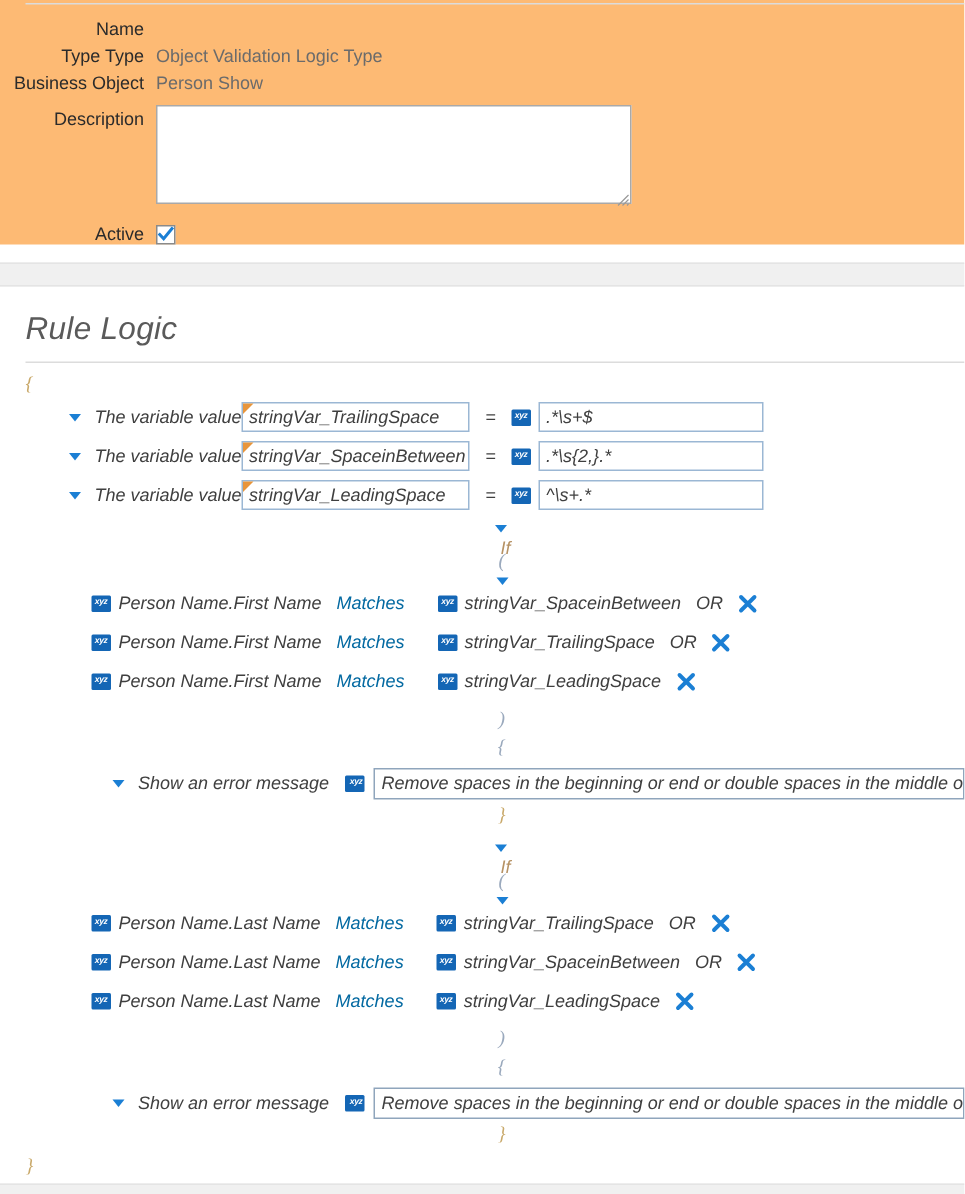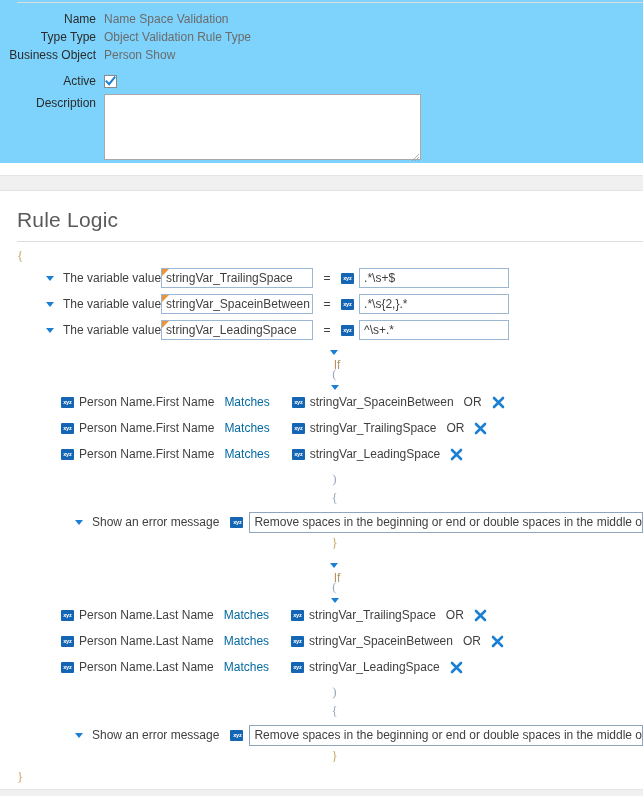--- a/index.html
+++ b/index.html
@@ -14,21 +14,21 @@
     font-size: 12px;
     color: #333333;
     overflow: hidden;
     position: relative;
   }
 
   
   .details-panel {
     position: relative;
     padding: 0 0 0 0;
-    background: #7dd3fc;
+    background: #fdba74;
   }
   .details-topline {
     position: absolute;
     left: 17px;
     right: 0;
     top: 2px;
     height: 1px;
     background: #dcdcdc;
   }
   .field-row {
@@ -94,20 +94,21 @@
     height: 14px;
     background: #f0f0f0;
     border-top: 1px solid #e4e4e4;
     border-bottom: 1px solid #e4e4e4;
     margin-top: 12px;
   }
 
   
   .logic-panel {
     padding: 0 0 0 17px;
+    font-style: italic;
   }
   .logic-title {
     font-size: 21px;
     font-weight: normal;
     color: #5a5a5a;
     margin: 17px 0 9px 0;
     letter-spacing: 0.2px;
   }
   .logic-rule {
     border: 0;
@@ -301,51 +302,50 @@
 </head>
 <body>
 
 <div class="details-panel">
   <div class="details-topline"></div>
 
   <div style="height:10px"></div>
 
   <div class="field-row">
     <div class="field-label">Name</div>
-    <div class="field-value">Name Space Validation</div>
   </div>
 
   <div class="field-row">
     <div class="field-label">Type Type</div>
-    <div class="field-value">Object Validation Rule Type</div>
+    <div class="field-value">Object Validation Logic Type</div>
   </div>
 
   <div class="field-row">
     <div class="field-label">Business Object</div>
     <div class="field-value">Person Show</div>
-  </div>
-
-  <div class="field-row active-row">
-    <div class="field-label">Active</div>
-    <span class="chk">
-      <svg width="11" height="11" viewBox="0 0 11 11">
-        <path d="M1.5 5.4 L4.1 8.2 L9.6 1.4" stroke="#1b7fd4" stroke-width="2" fill="none" stroke-linecap="square"></path>
-      </svg>
-    </span>
   </div>
 
   <div class="field-row desc-row">
     <div class="field-label">Description</div>
     <div style="position:relative">
       <textarea class="desc-box" placeholder="" style=""></textarea>
       <svg class="desc-grip" viewBox="0 0 9 9">
         <path d="M8 1 L1 8 M8 4 L4 8 M8 7 L7 8" stroke="#999" stroke-width="0.8" fill="none"></path>
       </svg>
     </div>
   </div>
+
+  <div class="field-row active-row">
+    <div class="field-label">Active</div>
+    <span class="chk">
+      <svg width="11" height="11" viewBox="0 0 11 11">
+        <path d="M1.5 5.4 L4.1 8.2 L9.6 1.4" stroke="#1b7fd4" stroke-width="2" fill="none" stroke-linecap="square"></path>
+      </svg>
+    </span>
+  </div>
 </div>
 
 <div class="band"></div>
 
 <div class="logic-panel">
 
   <div class="logic-title">Rule Logic</div>
   <div class="logic-rule"></div>
 
   <div class="logic-body">

